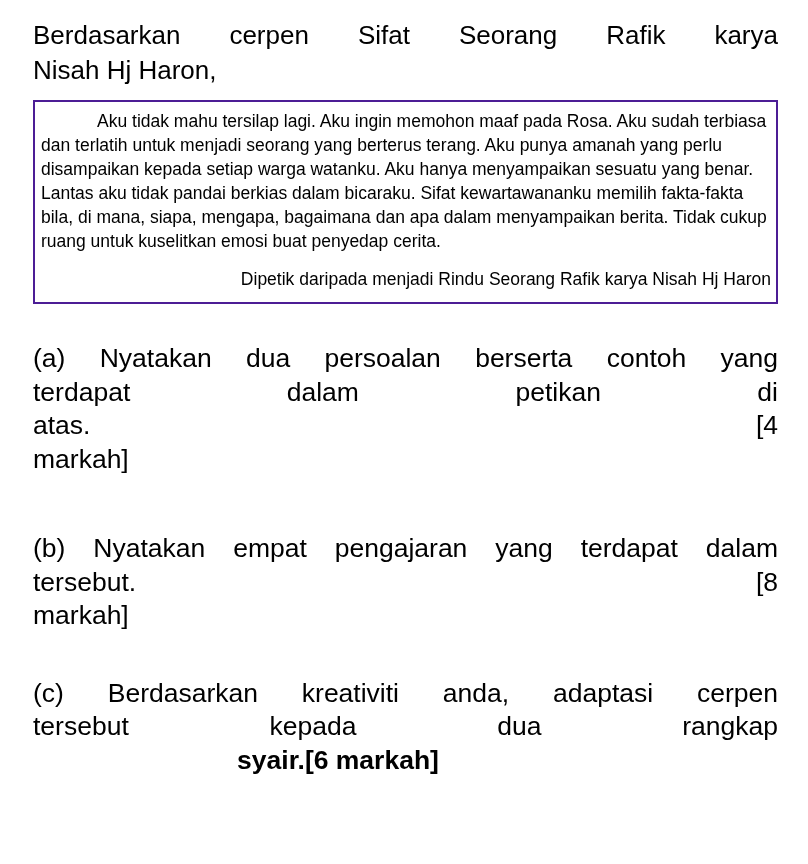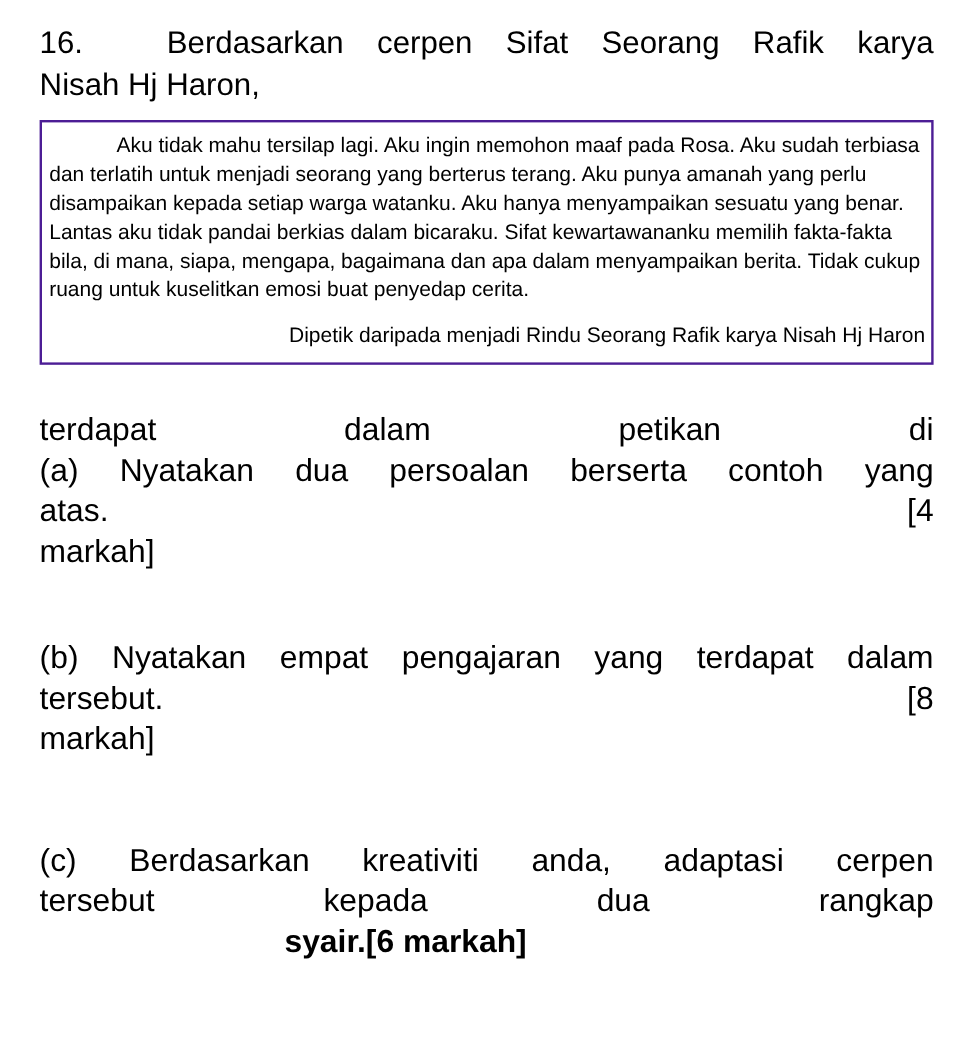--- a/index.html
+++ b/index.html
@@ -50,55 +50,54 @@
     margin-top: 14px;
   }
 
   
   .question {
     font-size: 26.5px;
     line-height: 33.5px;
   }
   .question.qa { margin-top: 38px; }
   .question.qb { margin-top: 56px; }
-  .question.qc { margin-top: 68px; }
+  .question.qc { margin-top: 44px; }
 
   .q-line { text-align: left; }
   .q-line.stretch {
     text-align: justify;
     text-align-last: justify;
   }
   .q-line.split {
     display: flex;
     justify-content: center;
     padding-right: 135px;
     font-weight: bold;
   }
 </style>
 </head>
 <body>
 
 <div class="page">
 
   <div class="q-header">
     <div class="q-header-line1">
-      <span class="q-num">16.</span>
       <span class="q-header-text">Berdasarkan cerpen Sifat Seorang Rafik karya</span>
     </div>
     <div class="q-header-line2">Nisah Hj Haron,</div>
   </div>
 
   <div class="excerpt-box">
     <p class="excerpt-body">Aku tidak mahu tersilap lagi. Aku ingin memohon maaf pada Rosa. Aku sudah terbiasa dan terlatih untuk menjadi seorang yang berterus terang. Aku punya amanah yang perlu disampaikan kepada setiap warga watanku. Aku hanya menyampaikan sesuatu yang benar. Lantas aku tidak pandai berkias dalam bicaraku. Sifat kewartawananku memilih fakta-fakta bila, di mana, siapa, mengapa, bagaimana dan apa dalam menyampaikan berita. Tidak cukup ruang untuk kuselitkan emosi buat penyedap cerita.</p>
     <p class="excerpt-attribution">Dipetik daripada menjadi Rindu Seorang Rafik karya Nisah Hj Haron</p>
   </div>
 
   <div class="question qa">
+    <div class="q-line stretch">(a) Nyatakan dua persoalan berserta contoh yang</div>
     <div class="q-line stretch">terdapat dalam petikan di</div>
-    <div class="q-line stretch">(a) Nyatakan dua persoalan berserta contoh yang</div>
     <div class="q-line stretch">atas. [4</div>
     <div class="q-line">markah]</div>
   </div>
 
   <div class="question qb">
     <div class="q-line stretch">(b) Nyatakan empat pengajaran yang terdapat dalam</div>
     <div class="q-line stretch">tersebut. [8</div>
     <div class="q-line">markah]</div>
   </div>
 

